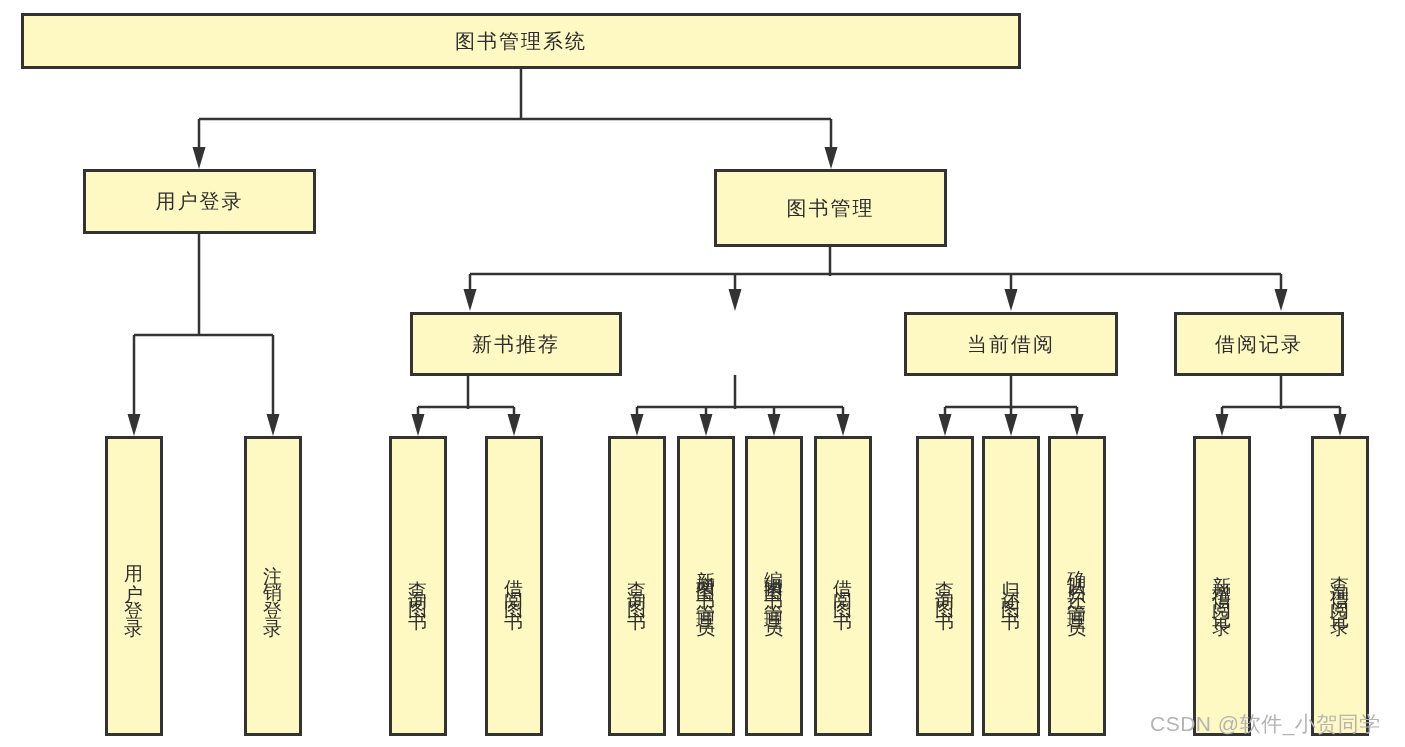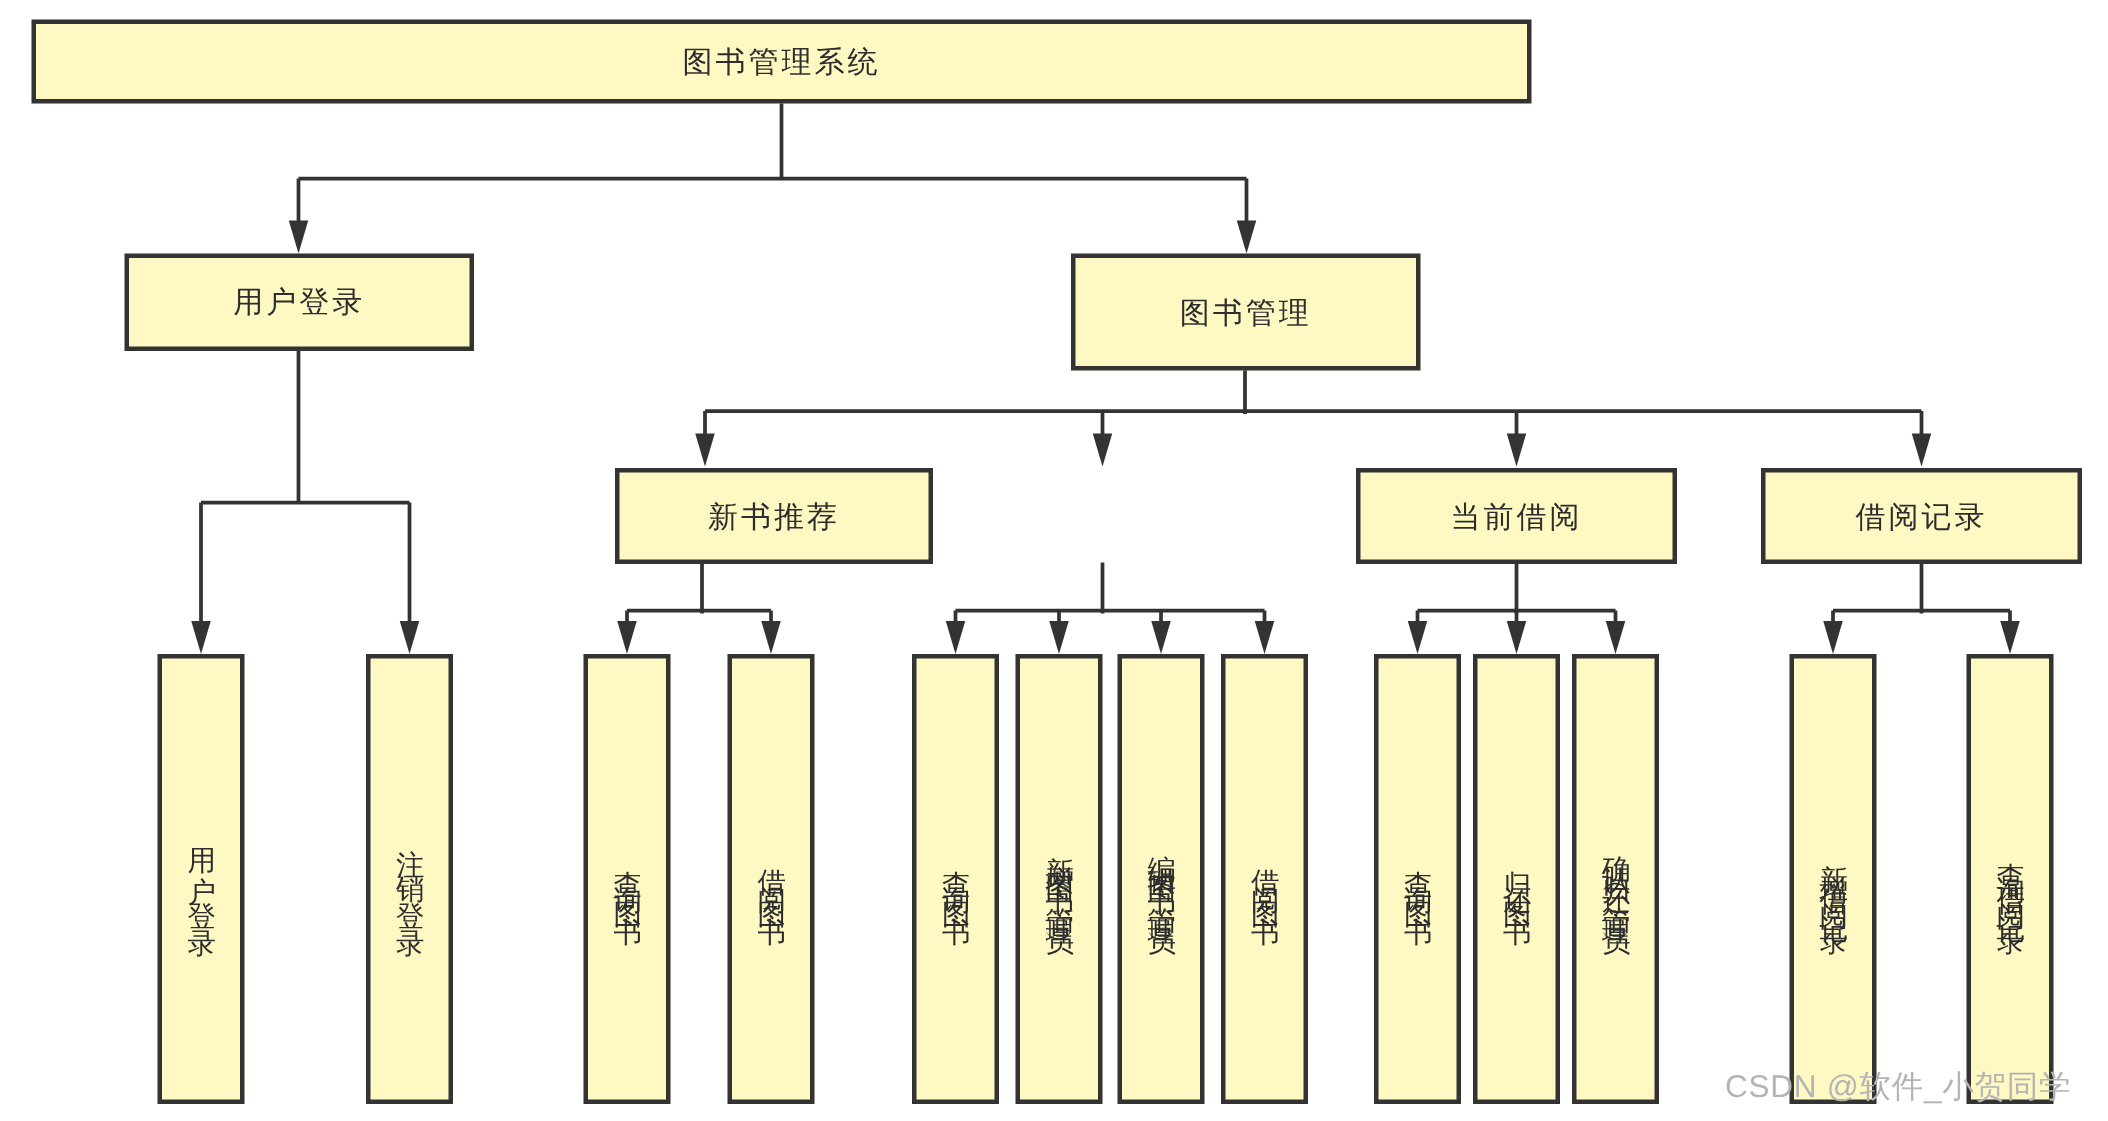--- a/index.html
+++ b/index.html
@@ -94,21 +94,21 @@
   <div class="hbox" style="left:714px;top:169px;width:233px;height:78px;">
     <span>图书管理</span>
   </div>
 
   <div class="hbox" style="left:362px;top:312px;width:212px;height:64px;margin-left:48px;">
     <span>新书推荐</span>
   </div>
   <div class="hbox" style="left:904px;top:312px;width:214px;height:64px;">
     <span>当前借阅</span>
   </div>
-  <div class="hbox" style="left:1174px;top:312px;width:214px;height:64px;">
+  <div class="hbox" style="left:1174px;top:312px;width:170px;height:64px;">
     <span>借阅记录</span>
   </div>
 
   <div class="vbox" style="left:105px;top:436px;width:58px;height:300px;">
     <span class="vt vtx">用户登录</span>
   </div>
   <div class="vbox" style="left:244px;top:436px;width:58px;height:300px;">
     <span class="vt vtx">注销登录</span>
   </div>
 

